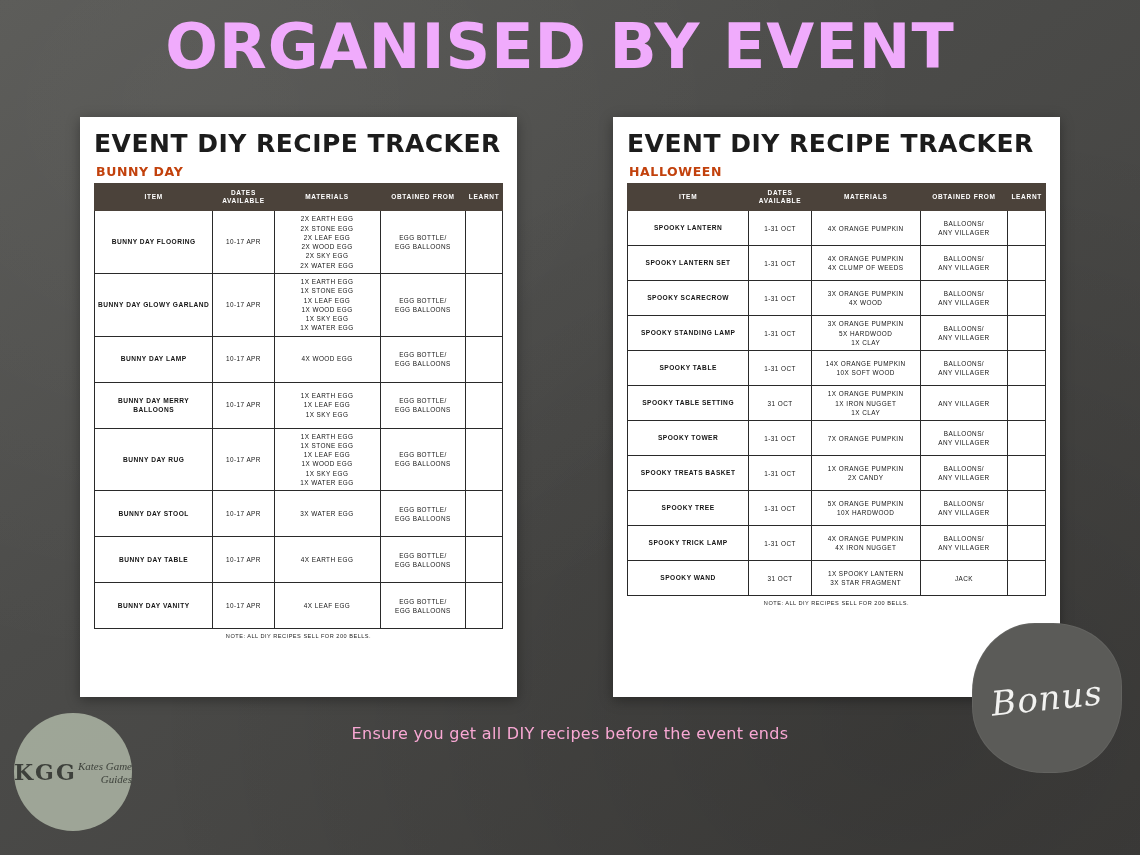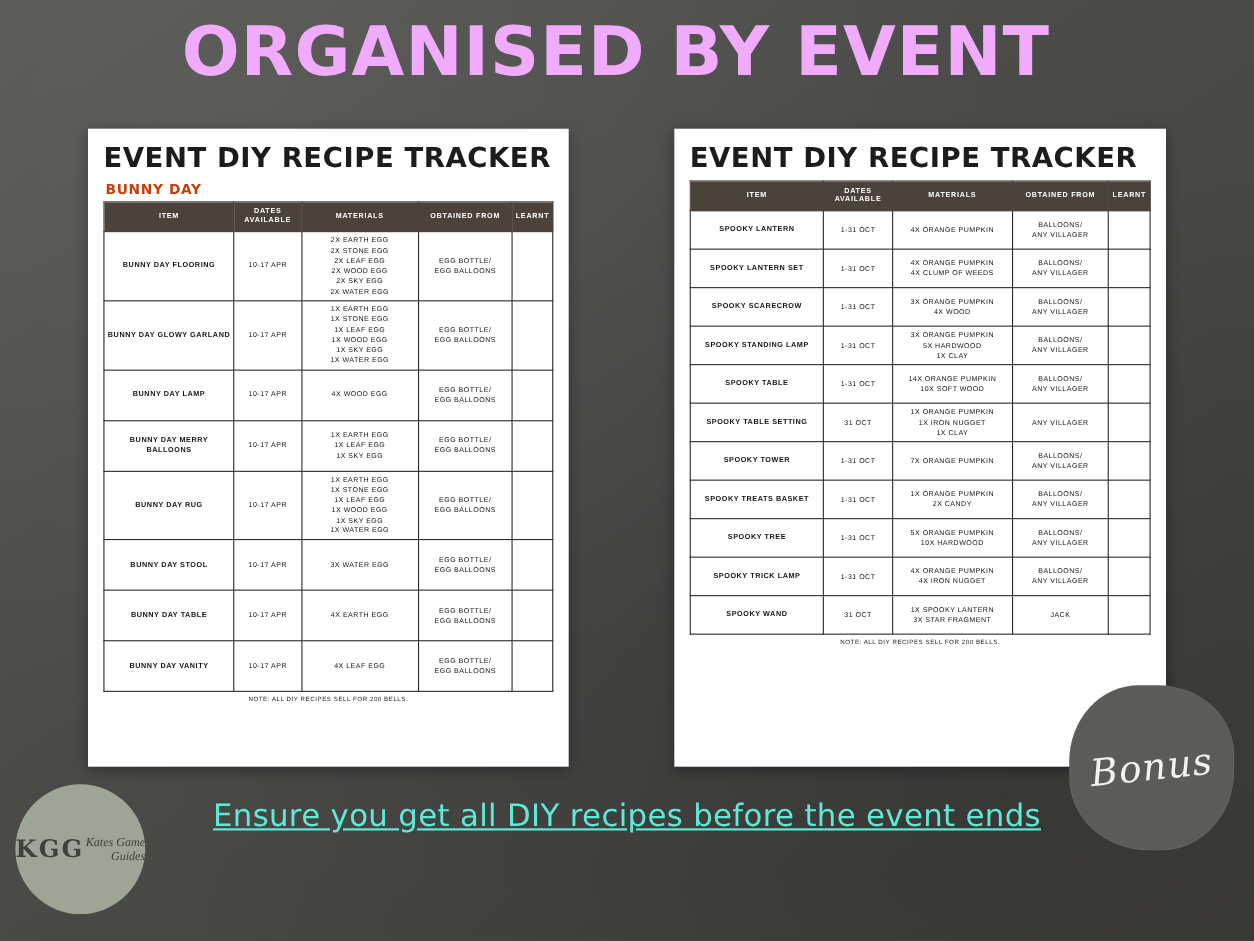--- a/index.html
+++ b/index.html
@@ -112,26 +112,25 @@
     color: #1d1d1d;
     text-transform: uppercase;
     margin-top: 4px;
   }
 
   
   .caption {
     position: absolute;
     left: 150px; top: 724px; width: 840px;
     text-align: center;
-    color: #5eead4;
+    color: #f9a8d4;
     font-family: "DejaVu Sans", sans-serif;
-    font-size: 28px;
+    font-size: 16px;
     line-height: 1.3;
     letter-spacing: 0.3px;
-    text-decoration: underline;
   }
 
   
   .bonus-badge {
     position: absolute;
     right: 18px; bottom: 82px;
     width: 150px; height: 150px;
     background: #5b5b58;
     border-radius: 42% 46% 44% 48% / 46% 42% 48% 44%;
     display: flex; align-items: center; justify-content: center;
@@ -280,20 +279,21 @@
 EGG BALLOONS</td>
           <td class="learnt"></td>
         </tr>
       </tbody>
   </table>
   <div class="sheet-note">NOTE: ALL DIY RECIPES SELL FOR 200 BELLS.</div>
 </div>
 
 <div class="sheet" id="sheet-right">
   <div class="sheet-title">EVENT DIY RECIPE TRACKER</div>
+  <div class="sheet-subtitle">HALLOWEEN</div>
   <table class="tracker">
     <colgroup>
       <col class="c-item">
         <col class="c-dates">
         <col class="c-mats">
         <col class="c-from">
         <col class="c-learnt">
     </colgroup>
     <thead>
       <tr>

